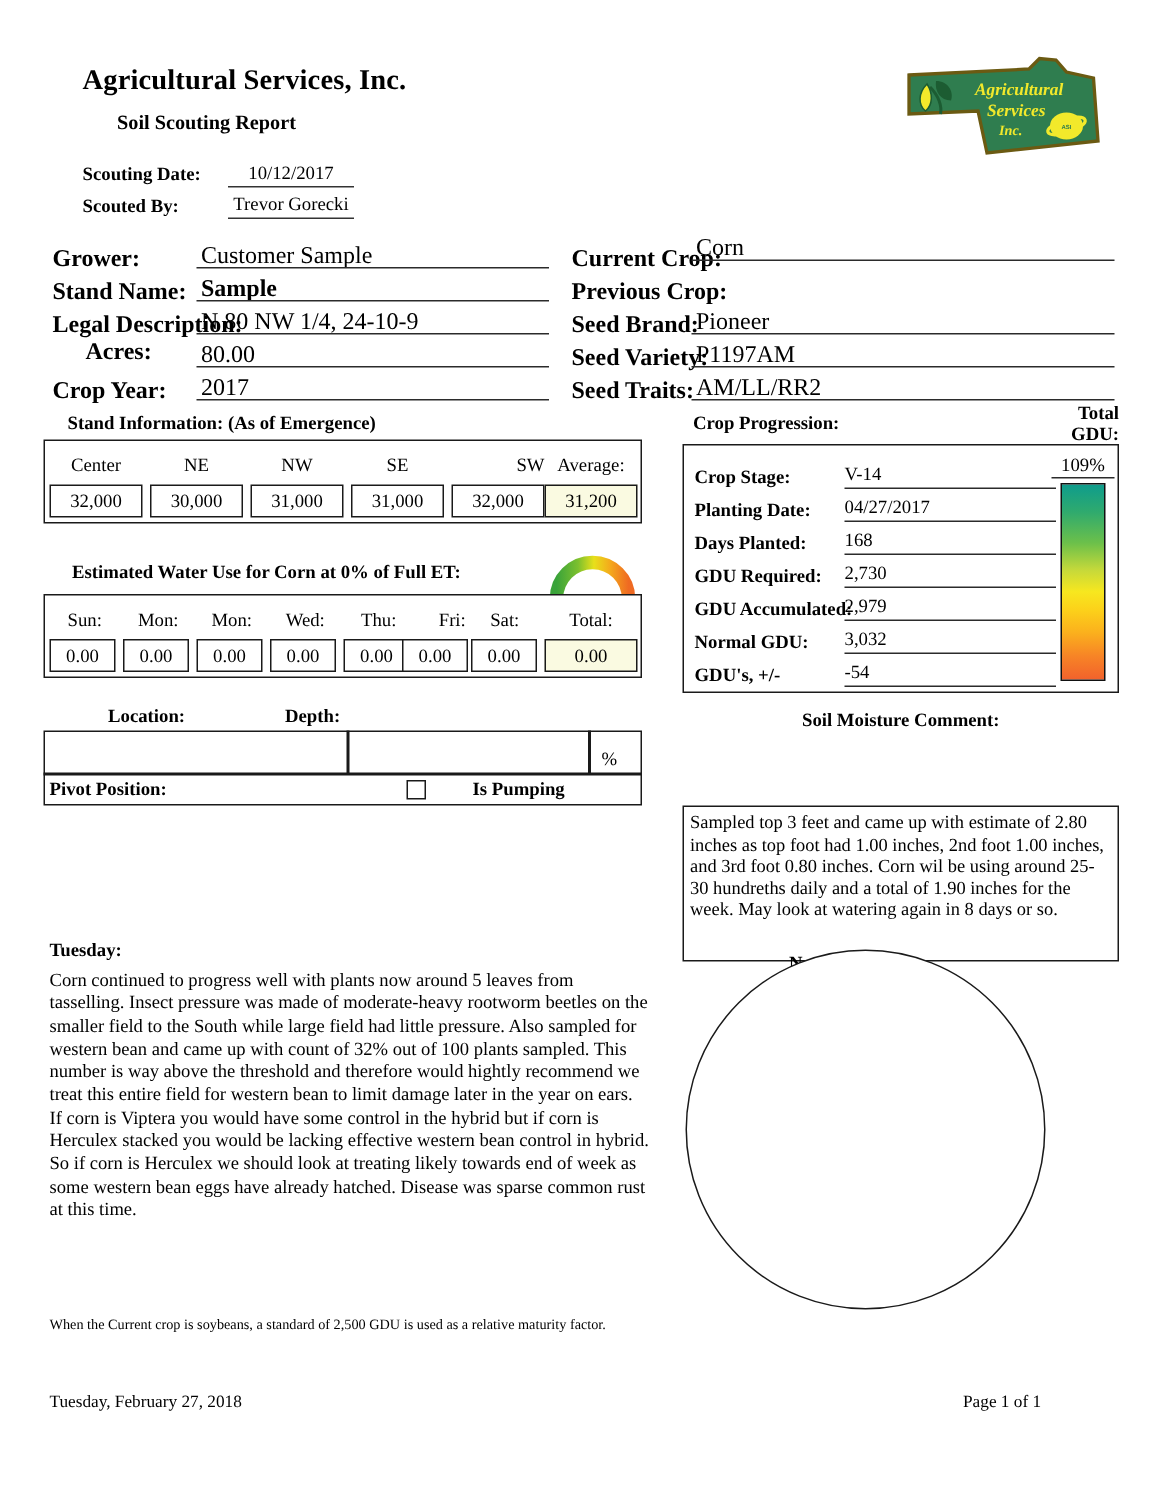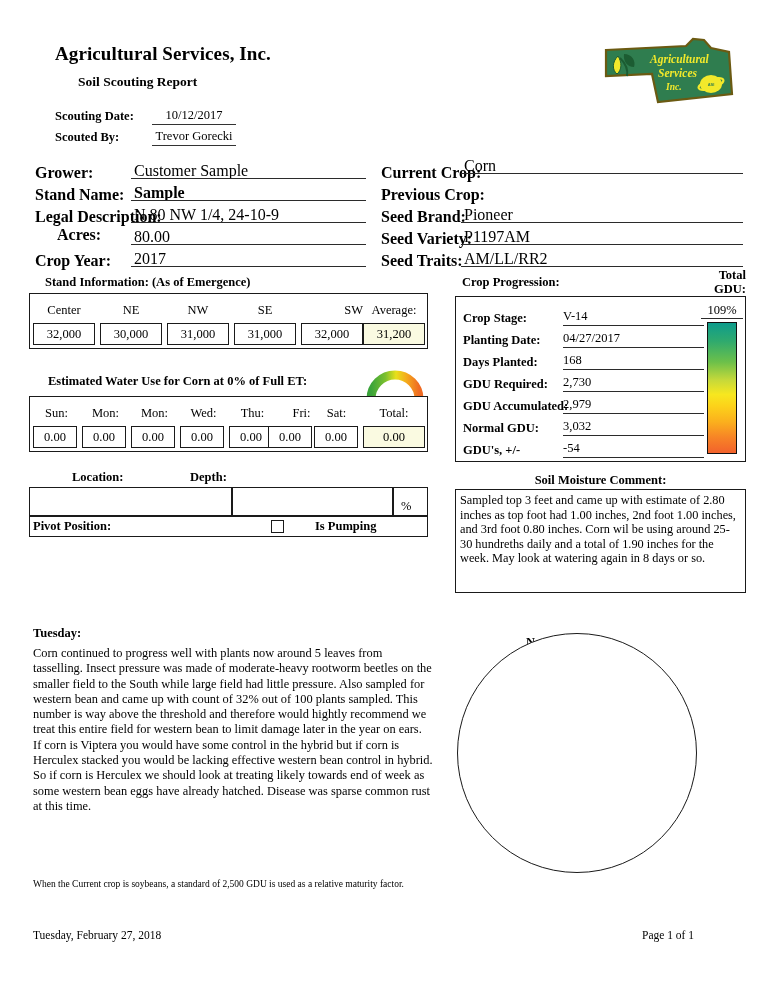--- a/index.html
+++ b/index.html
@@ -115,20 +115,21 @@
 
   
   .smc-cap { position: absolute; font-weight: bold; font-size: 12.5px; text-align: center; }
   .smc-box {
     position: absolute;
     border: 1.6px solid #1a1a1a;
     font-size: 12.3px;
     line-height: 14.6px;
     padding: 3px 4px 0 4px;
     overflow: hidden;
+    margin-top: 48px;
   }
 
   
   .cmt-cap { position: absolute; font-weight: bold; font-size: 12.5px; }
   .cmt-body {
     position: absolute;
     font-size: 12.4px;
     line-height: 15.3px;
     width: 400px;
     text-align: left;

